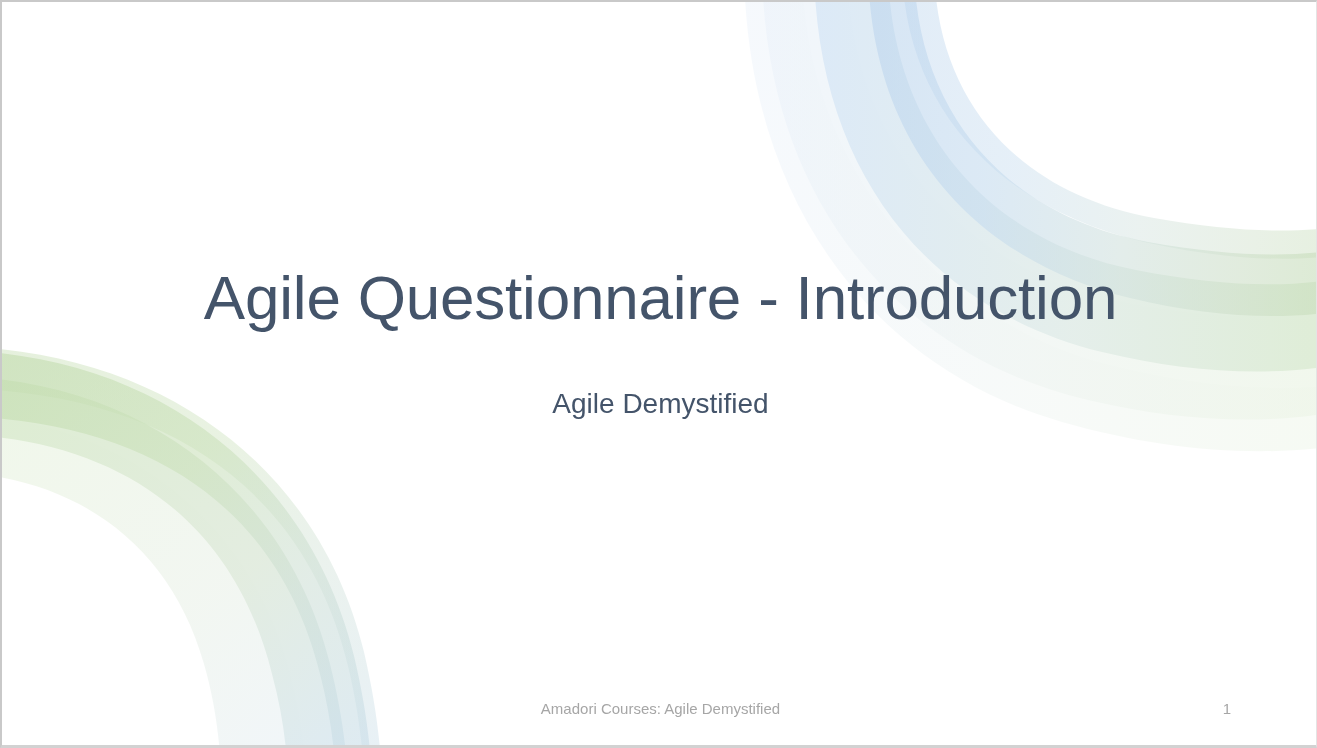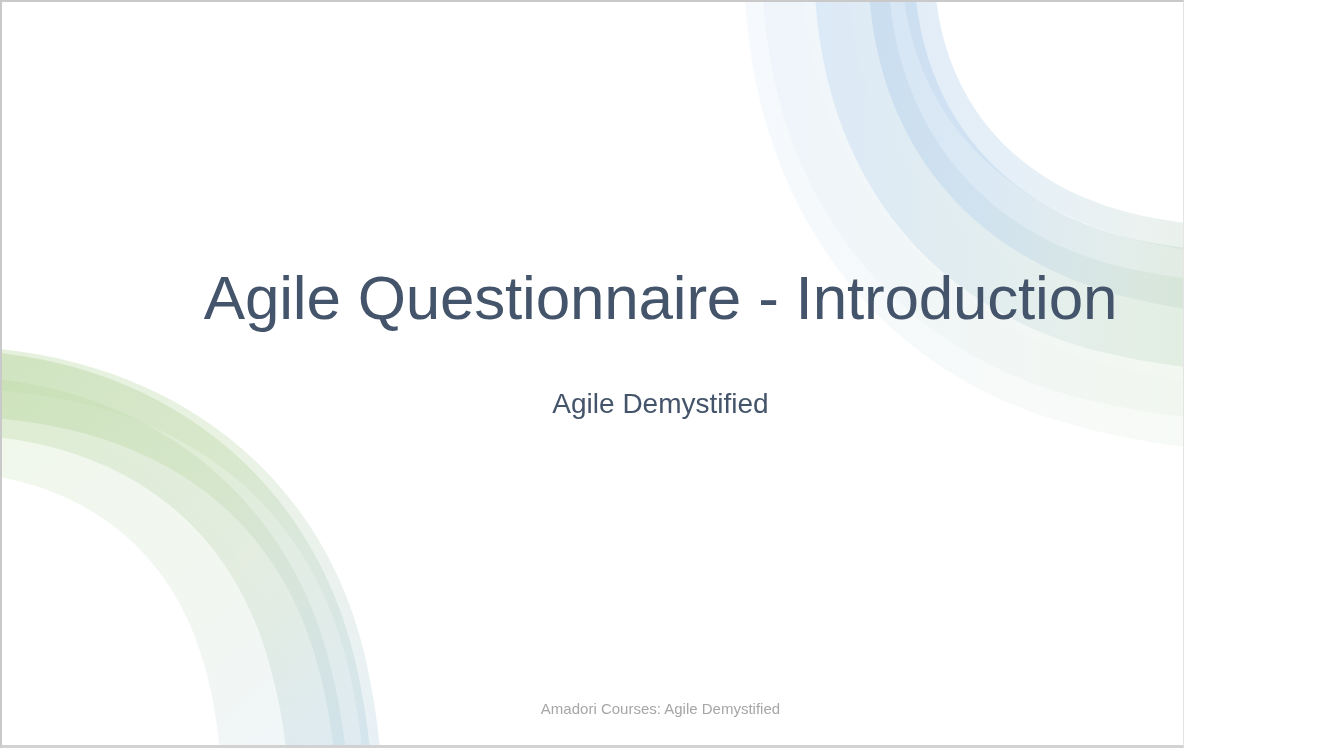--- a/index.html
+++ b/index.html
@@ -9,21 +9,21 @@
   }
   body {
     width: 1317px;
     height: 748px;
     overflow: hidden;
     font-family: "Liberation Sans", sans-serif;
   }
 
   .slide {
     position: relative;
-    width: 1184px;
+    width: 1317px;
     height: 748px;
     background: #ffffff;
     box-sizing: border-box;
     border-top: 2px solid #c9c9c9;
     border-left: 2px solid #c9c9c9;
     border-bottom: 3px solid #d2d2d2;
     border-right: 1px solid #e4e4e4;
     overflow: hidden;
   }
 

